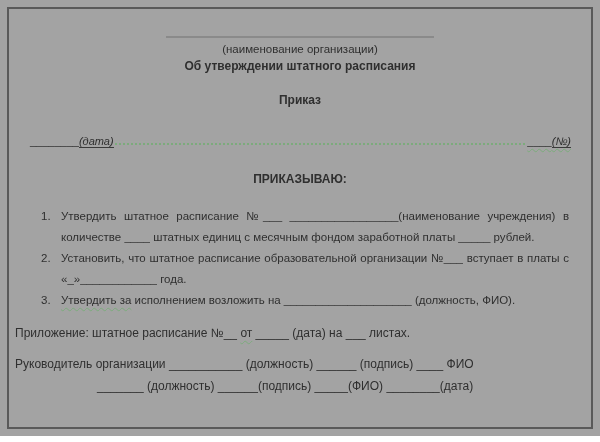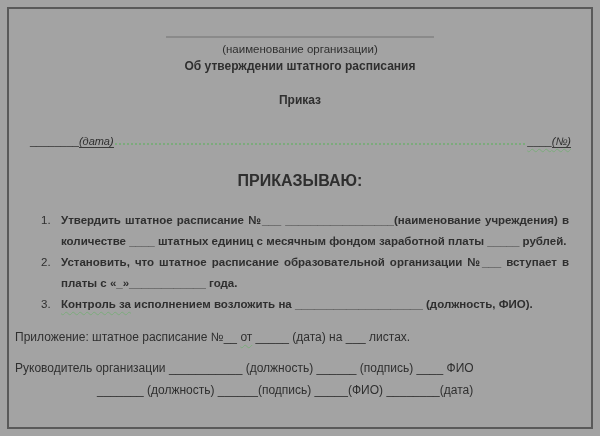--- a/index.html
+++ b/index.html
@@ -70,41 +70,40 @@
     margin: 0 1px;
     background-image:
       linear-gradient(to right, #a2a7a2, #a2a7a2),
       repeating-linear-gradient(90deg, var(--grammar, #7cab7c) 0 2px, transparent 2px 4px);
     background-repeat: no-repeat, no-repeat;
     background-size: 100% 1px, 100% 2px;
     background-position: 0 10px, 0 12px;
   }
 
   .command-heading {
-    font-size: 16px;
+    font-size: 12px;
     font-weight: bold;
     margin-top: 24px;
   }
 
   .olist {
     margin: 20px 22px 0 30px;
     font-size: 11.5px;
     line-height: 21px;
   }
   .olist-item {
     display: flex;
   }
   .olist-num {
     flex: 0 0 20px;
     padding-left: 2px;
   }
   .olist-text {
     flex: 1;
     text-align: justify;
-    font-weight: bold;
   }
 
   .footer-line {
     margin: 0 20px 0 6px;
     font-size: 12px;
   }
   .footer-line.appendix { margin-top: 15px; }
   .footer-line.director { margin-top: 17px; }
   .footer-line.acknowledgement { margin-top: 17px; }
   .footer-line.signature { margin-top: 8px; padding-left: 82px; }
@@ -135,21 +134,21 @@
         <div class="olist-item">
           <span class="olist-num">1.</span>
           <div class="olist-text"><span>Утвердить штатное расписание №___ _________________(наименование учреждения) в количестве ____ штатных единиц с месячным фондом заработной платы _____ рублей.</span></div>
         </div>
         <div class="olist-item">
           <span class="olist-num">2.</span>
           <div class="olist-text"><span>Установить, что штатное расписание образовательной организации №___ вступает в платы с «_»____________ года.</span></div>
         </div>
         <div class="olist-item">
           <span class="olist-num">3.</span>
-          <div class="olist-text"><span class="wavy">Контроль за</span><span> исполнением возложить на ____________________ (должность, ФИО).</span></div>
+          <div class="olist-text"><span class="wavy">Утвердить за</span><span> исполнением возложить на ____________________ (должность, ФИО).</span></div>
         </div>
       </div>
 
     <div class="footer-line appendix"><span>Приложение: штатное расписание №__ </span><span class="wavy">от</span><span> _____ (дата) на ___ листах.</span></div>
     <div class="footer-line director"><span>Руководитель организации ___________ (должность) ______ (подпись) ____ ФИО</span></div>
     <div class="footer-line signature"><span>_______ (должность) ______(подпись) _____(ФИО) ________(дата)</span></div>
 
   </div>
 </div>
 

